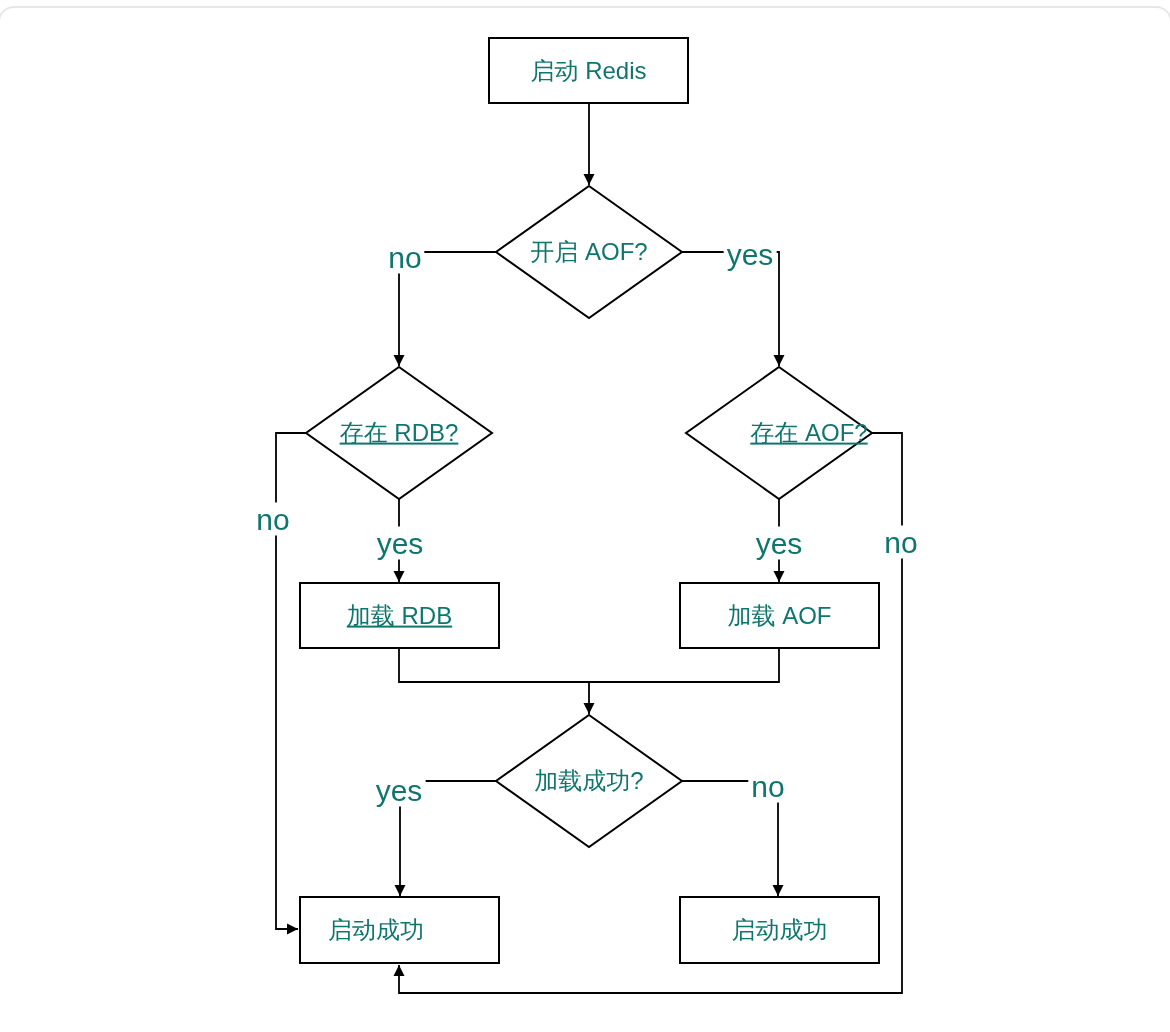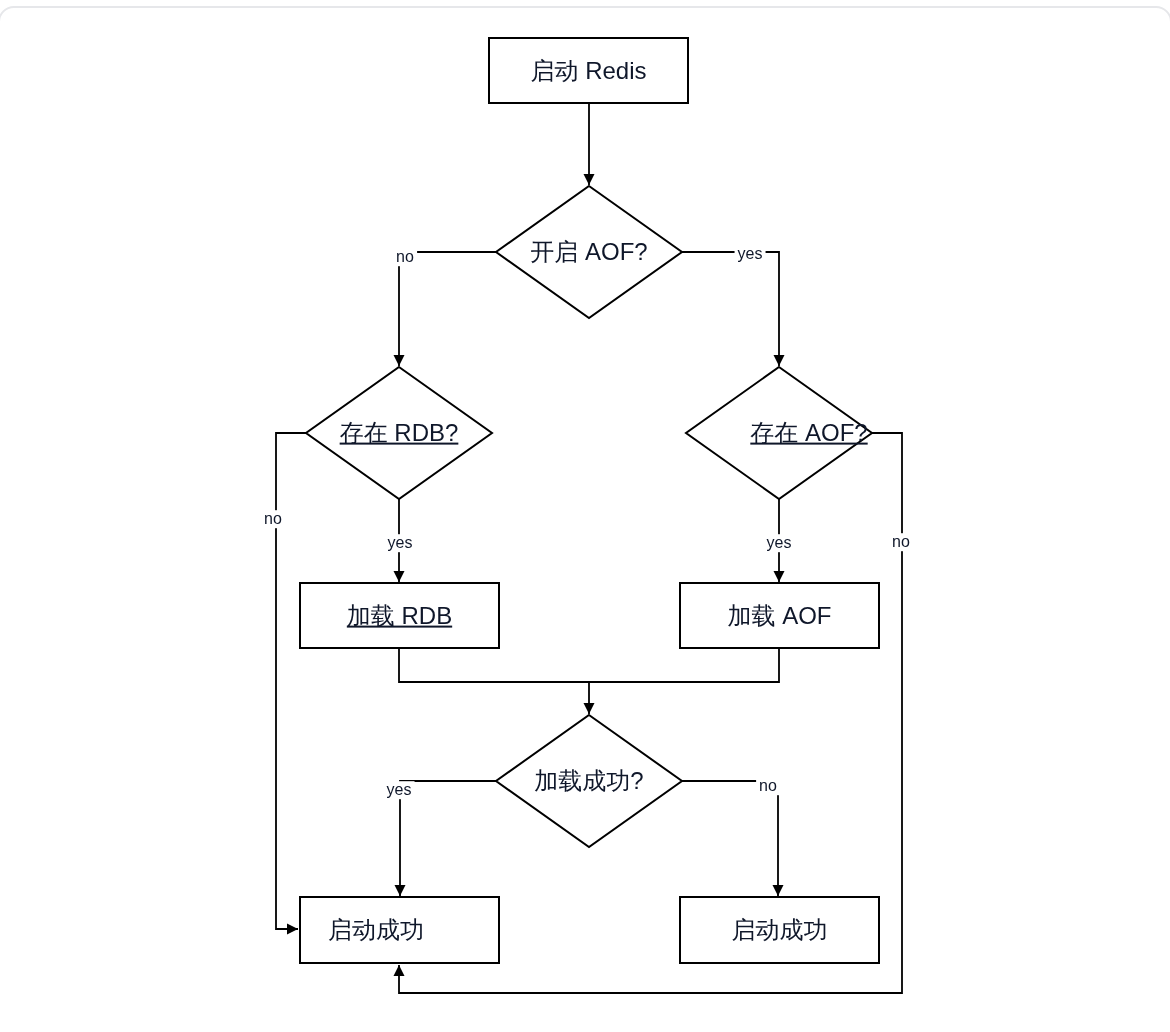--- a/index.html
+++ b/index.html
@@ -3,21 +3,21 @@
 <meta charset="utf-8">
 <style>
   html, body { margin: 0; padding: 0; background: #ffffff; }
   .stage {
     position: relative;
     width: 1170px;
     height: 1032px;
     background: #ffffff;
     overflow: hidden;
     font-family: "Liberation Sans", "DejaVu Sans", sans-serif;
-    color: #0f172a;
+    color: #0f766e;
   }
   .card-edge {
     position: absolute;
     left: -2px;
     right: -2px;
     top: 6px;
     height: 1400px;
     border: 2.5px solid #e6e7ea;
     border-radius: 16px;
     background: transparent;
@@ -28,21 +28,21 @@
     position: absolute;
     transform: translate(-50%, -50%);
     font-size: 24px;
     line-height: 1.2;
     white-space: nowrap;
     text-align: center;
   }
   .edge-label {
     position: absolute;
     transform: translate(-50%, -50%);
-    font-size: 16px;
+    font-size: 30px;
     line-height: 1.1;
     white-space: nowrap;
     background: #ffffff;
     padding: 0 3px;
   }
 </style>
 </head>
 <body>
 
 <div class="stage">

